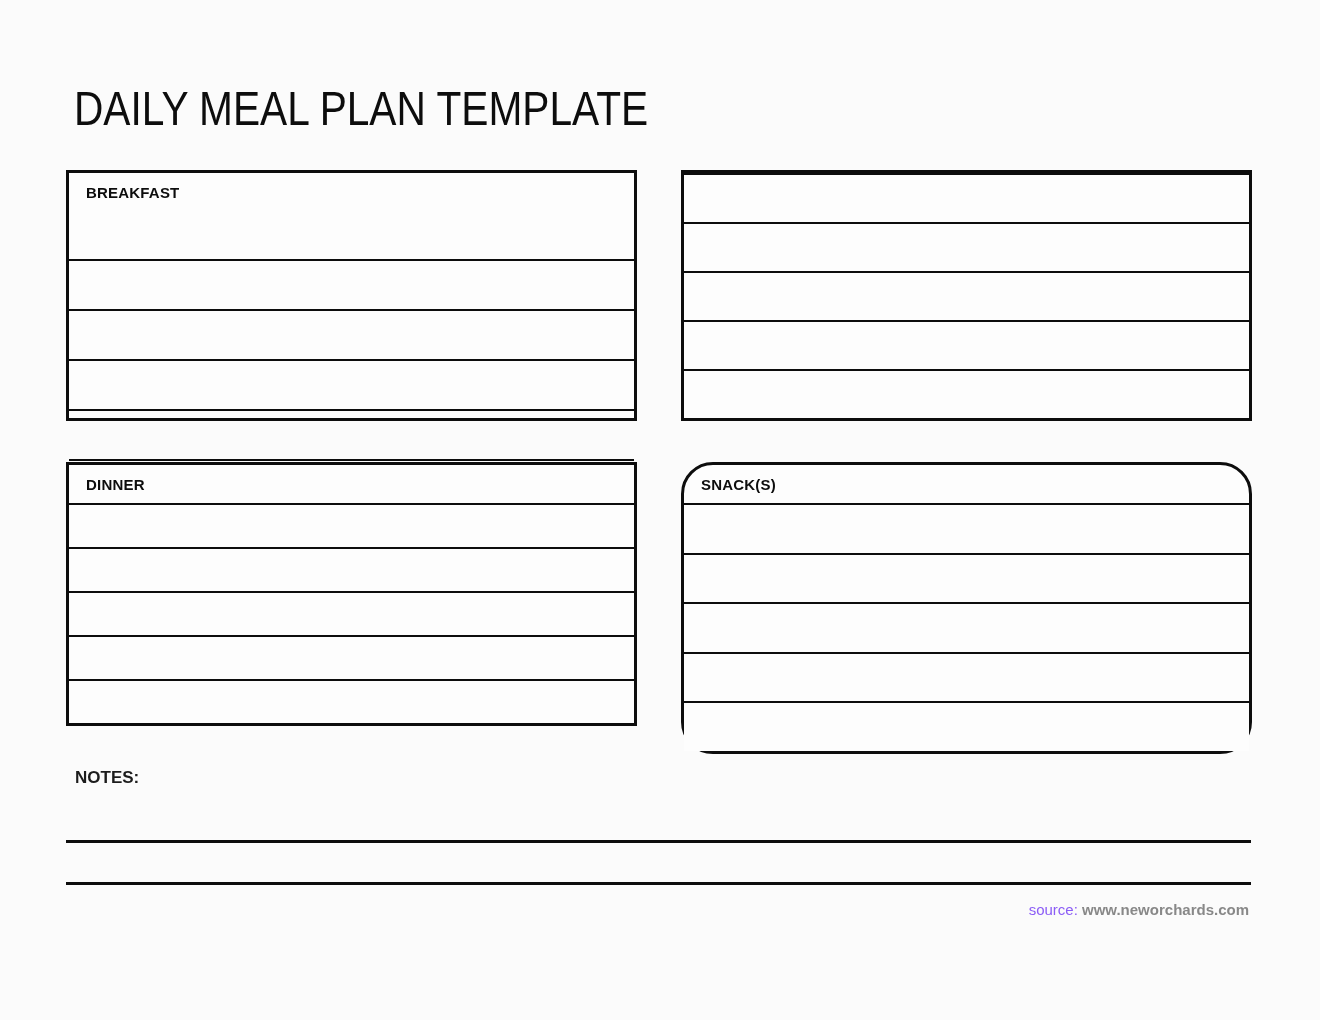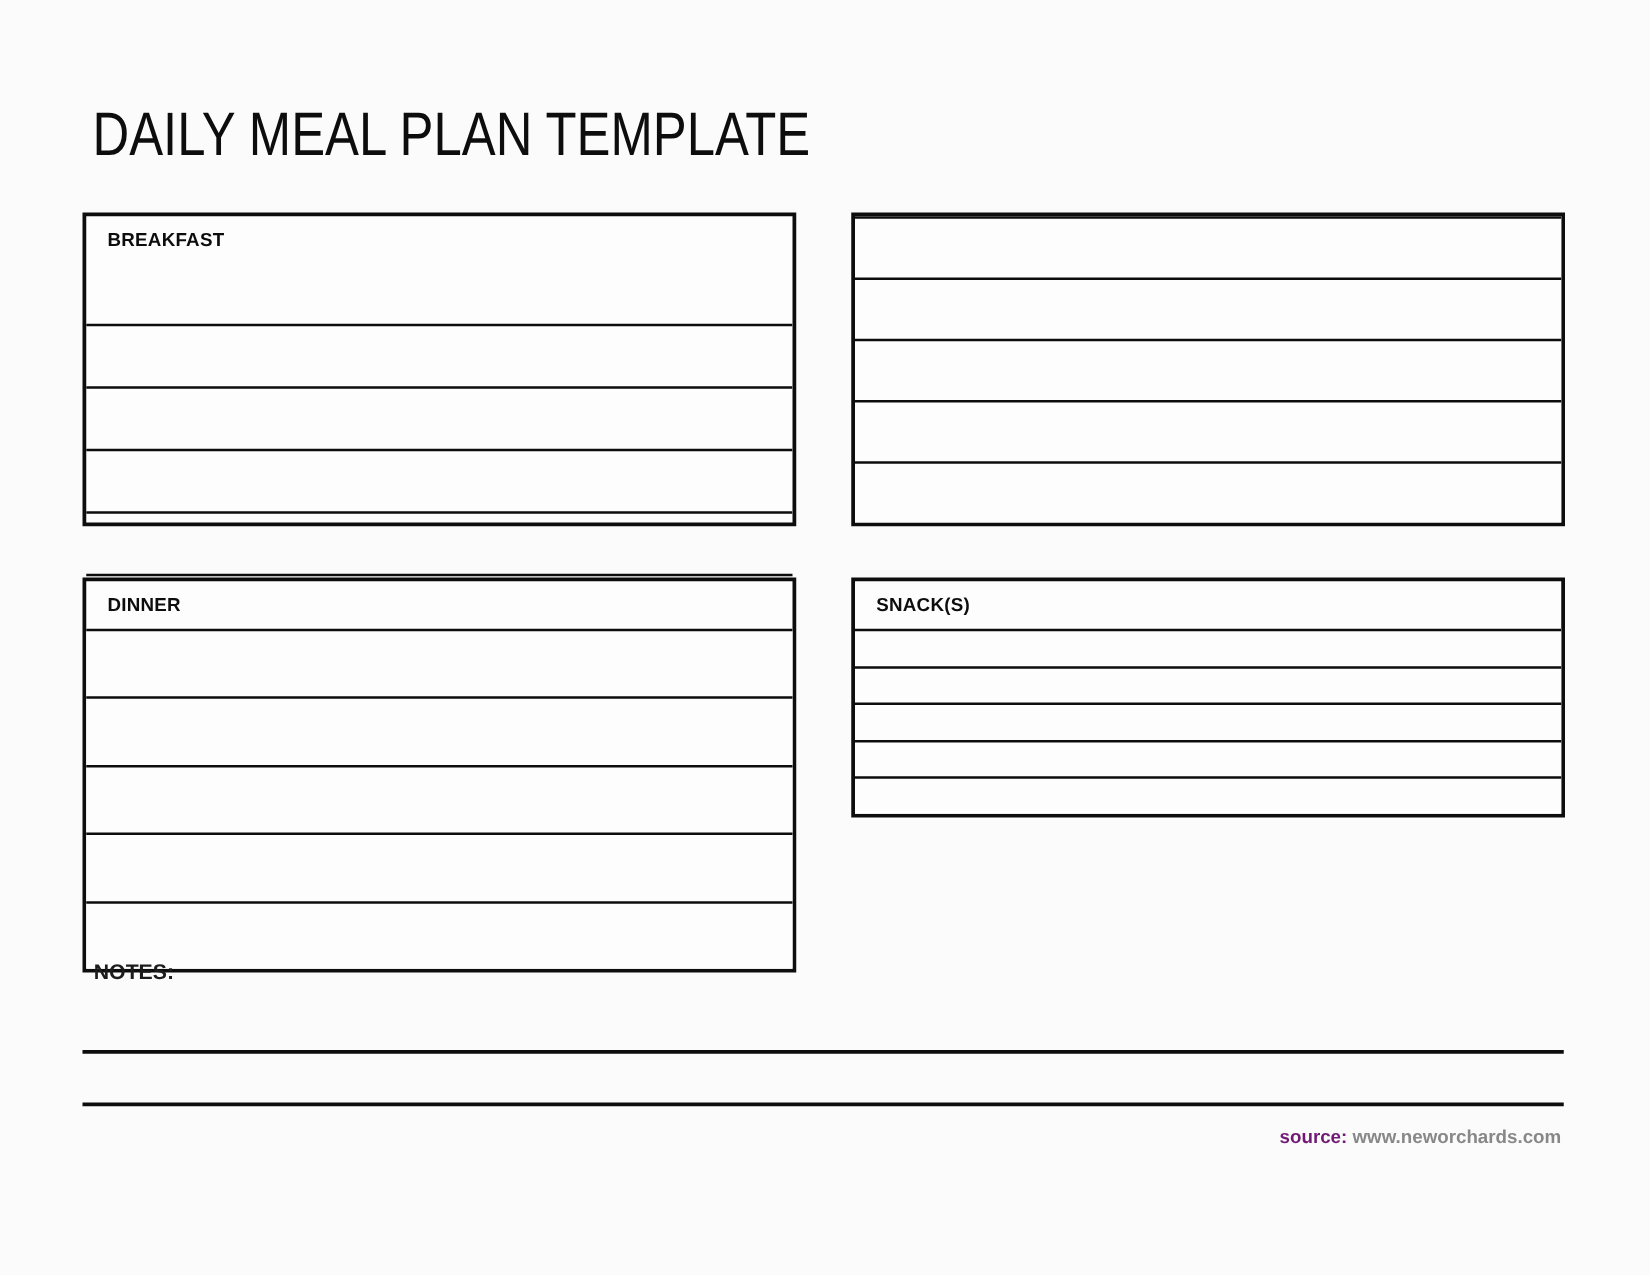--- a/index.html
+++ b/index.html
@@ -32,22 +32,22 @@
   .meal-table {
     position: absolute;
     width: 571px;
     background: #fdfdfd;
     border: 3px solid #0d0d0d;
     display: flex;
     flex-direction: column;
   }
   .meal-table.pos-tl { left: 66px;  top: 170px; height: 251px; gap: 48px; }
   .meal-table.pos-tr { left: 681px; top: 170px; height: 251px; }
-  .meal-table.pos-bl { left: 66px;  top: 462px; height: 316px; }
-  .meal-table.pos-br { left: 681px; top: 462px; height: 192px; }
+  .meal-table.pos-bl { left: 66px;  top: 462px; height: 264px; }
+  .meal-table.pos-br { left: 681px; top: 462px; height: 292px; border-radius: 32px; }
   .mt-header {
     height: 38px;
     flex: 0 0 38px;
     display: flex;
     align-items: center;
     padding-left: 17px;
   }
   .mt-label {
     font-size: 15px;
     font-weight: 700;
@@ -76,21 +76,21 @@
   }
   .note-line.line-1 { top: 840px; }
   .note-line.line-2 { top: 882px; }
   .source-line {
     position: absolute;
     right: 71px;
     top: 901px;
     font-size: 15px;
     white-space: nowrap;
   }
-  .source-prefix { color: #701a75; font-weight: 700; }
+  .source-prefix { color: #8b5cf6; font-weight: 400; }
   .source-url    { color: #888888; font-weight: 700; text-align: right; }
 </style>
 </head>
 <body>
 
 <div class="page">
 
   <h1 class="page-title">DAILY MEAL PLAN TEMPLATE</h1>
 
   <section class="meal-table pos-tl">

